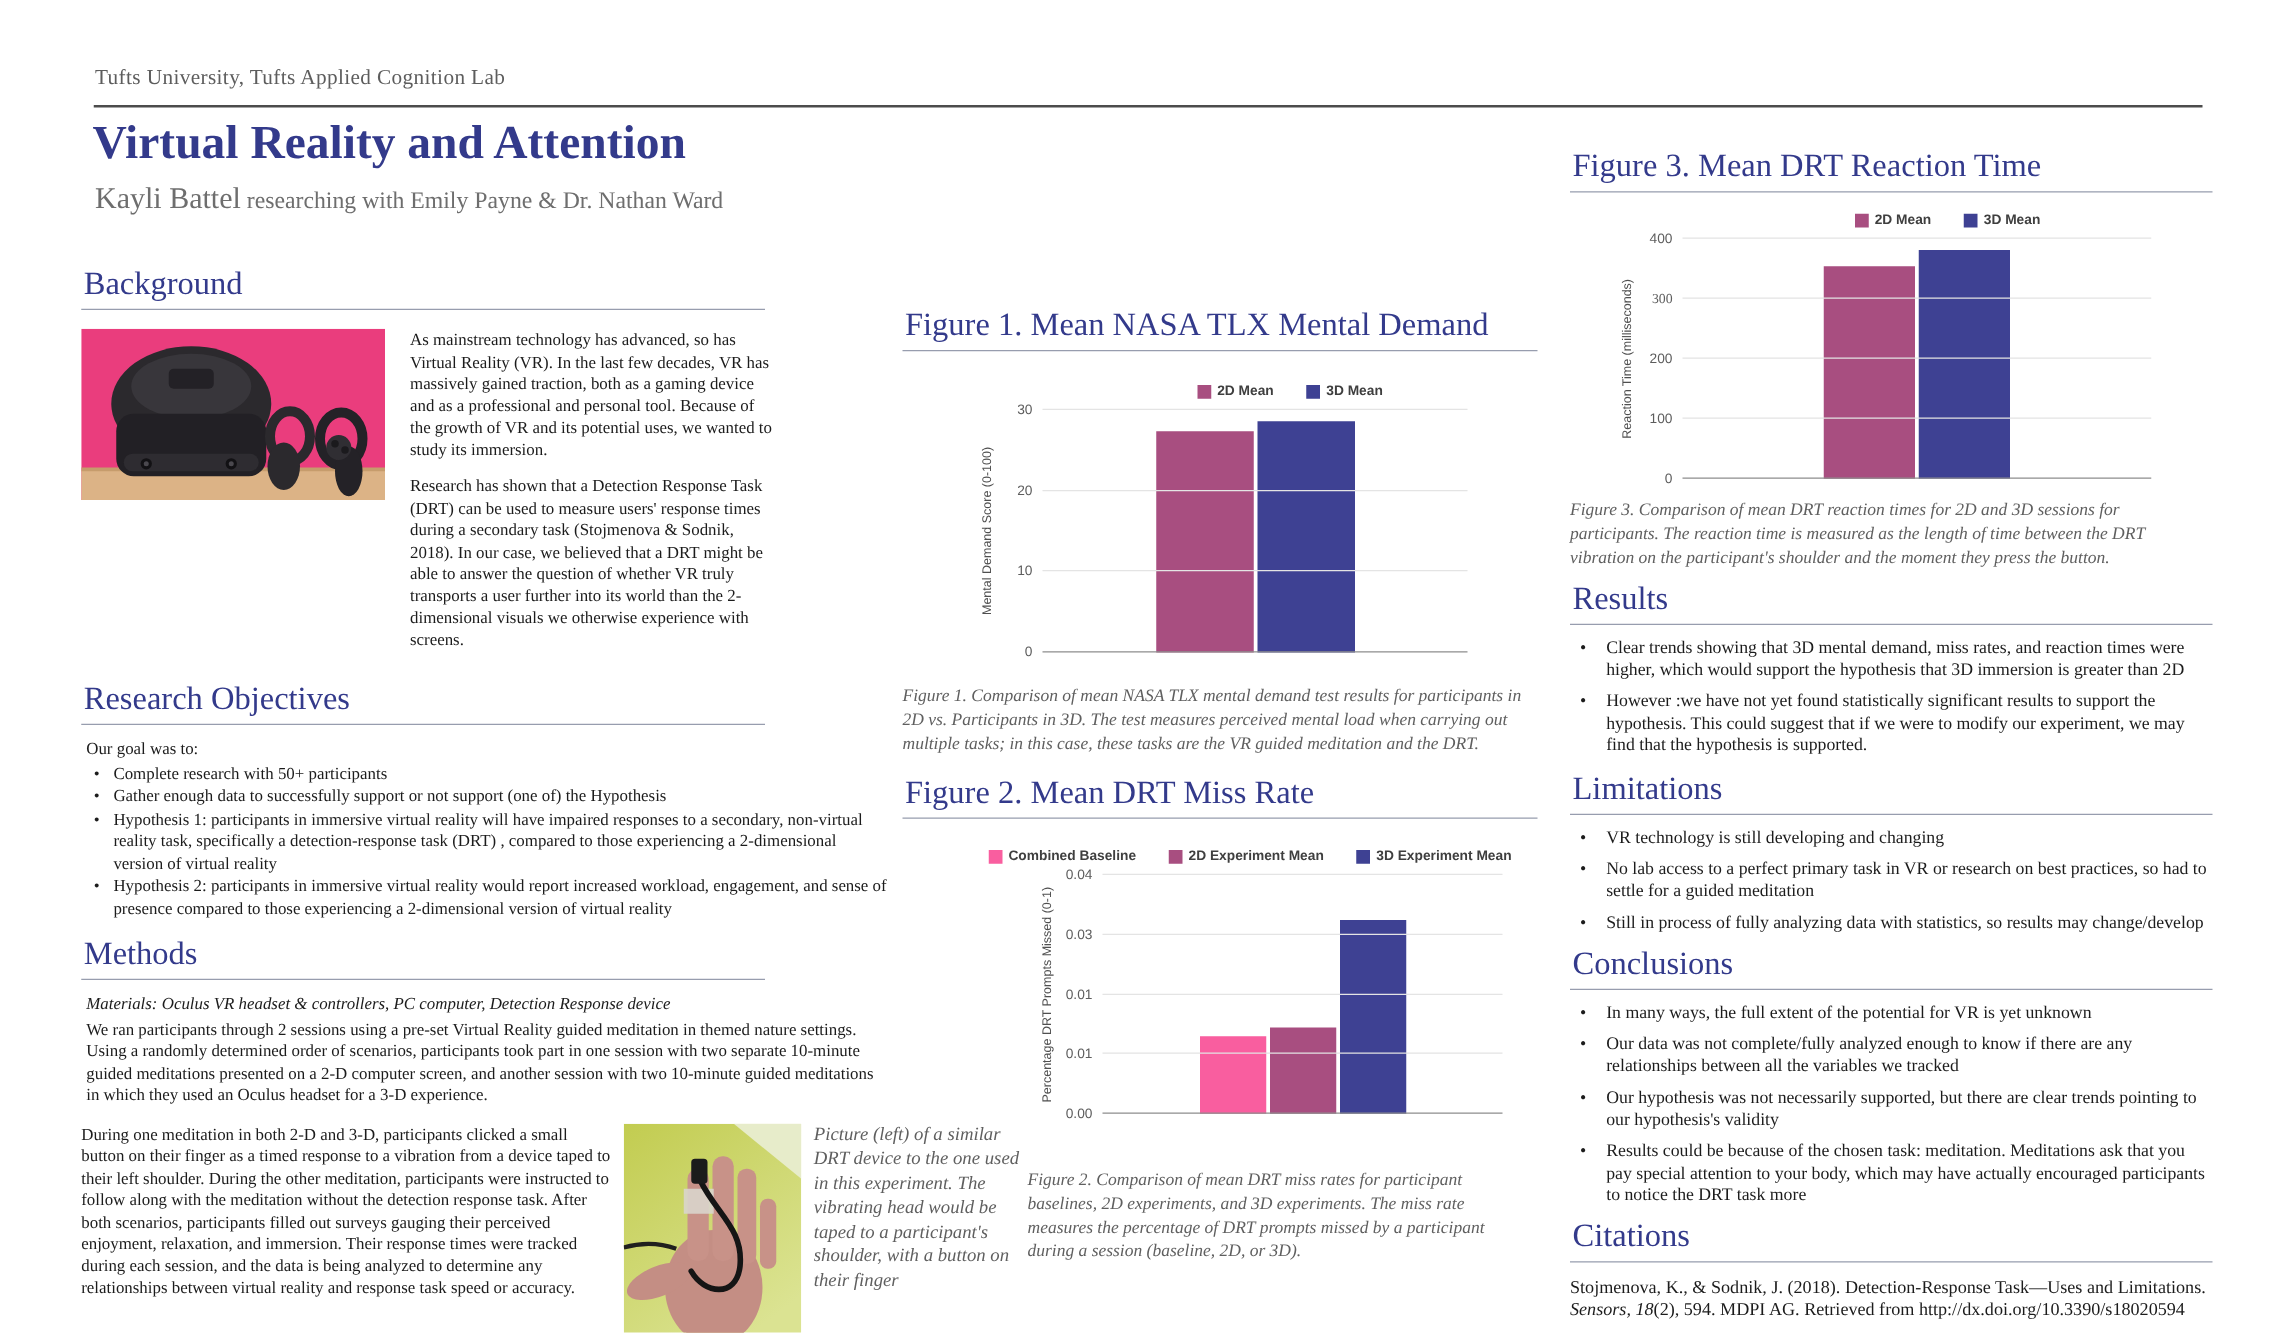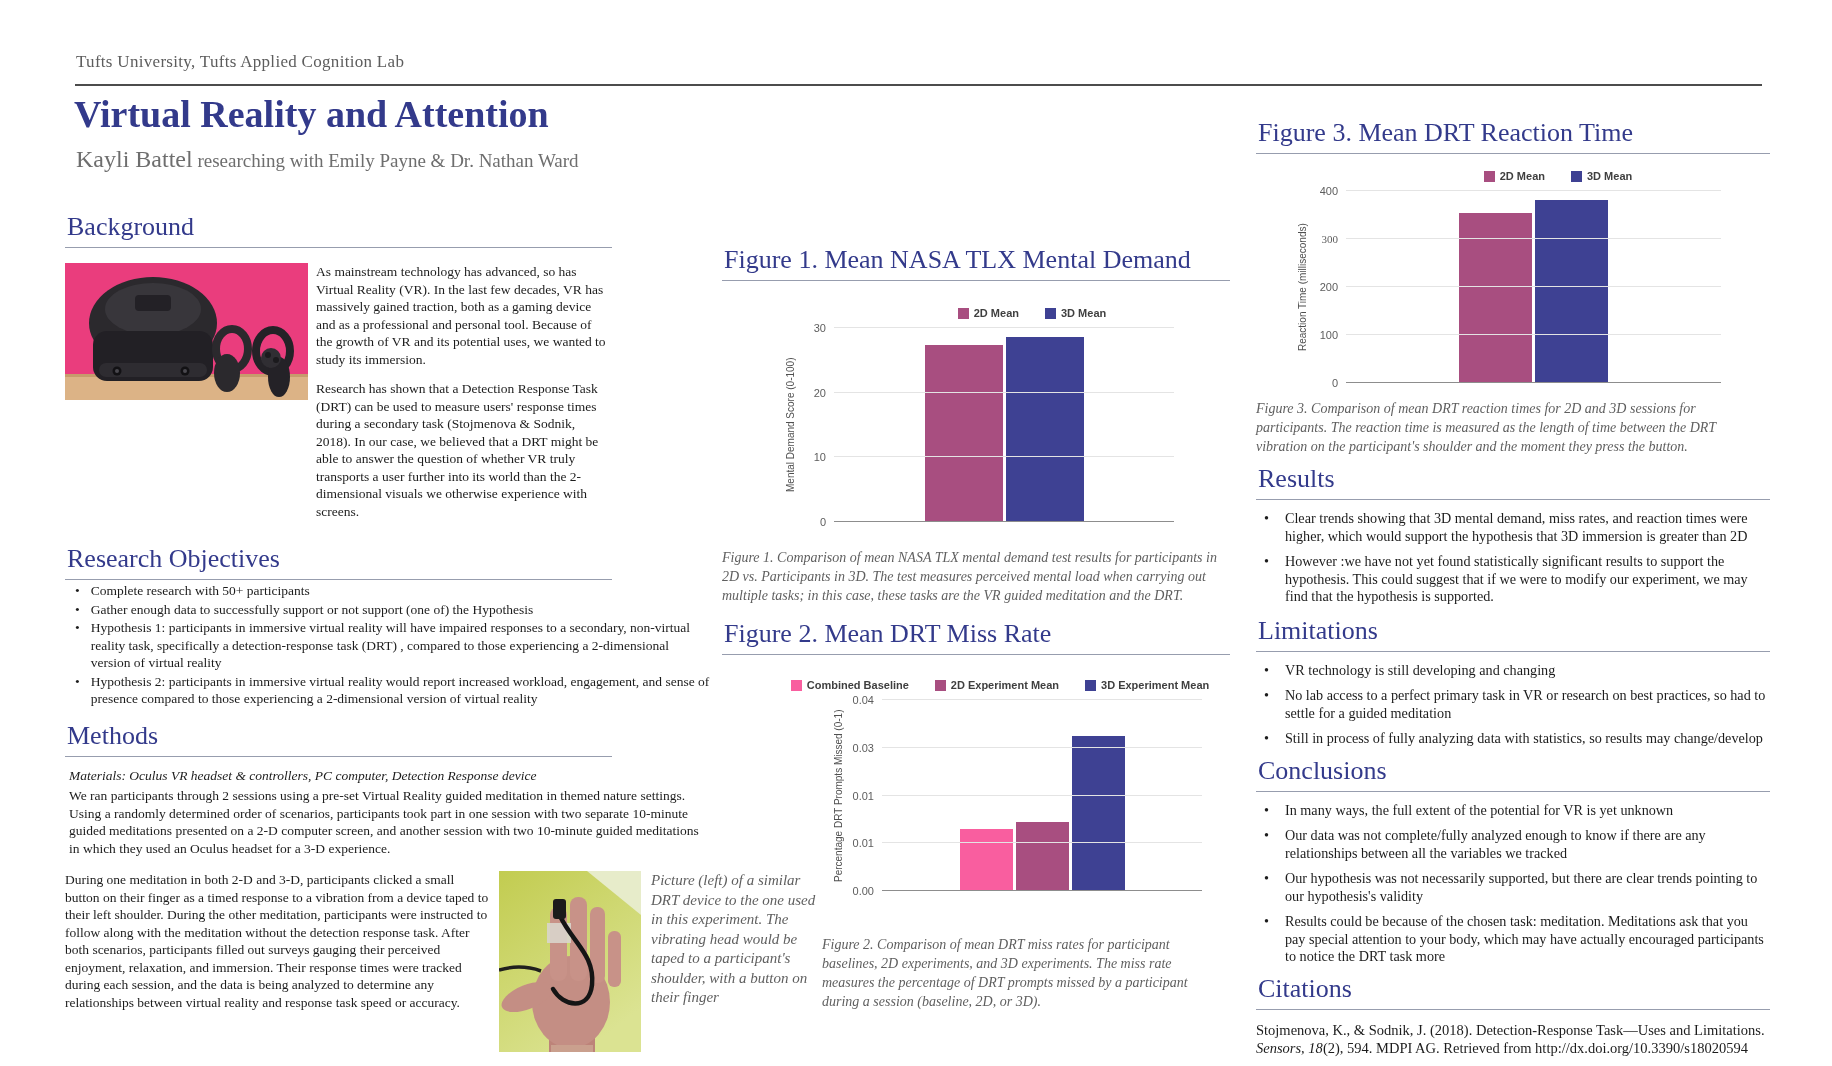--- a/index.html
+++ b/index.html
@@ -15,21 +15,21 @@
   .byline .author{font-size:24px;}
   .byline .rest{font-size:19px;}
   
   .col-left{position:absolute;left:65px;top:212px;width:645px;}
   .col-mid{position:absolute;left:722px;top:245px;width:508px;}
   .col-right{position:absolute;left:1256px;top:118px;width:514px;}
   .sec-h{font-size:26px;color:#333a8b;font-weight:400;margin:0;padding:0 0 5px 2px;
          border-bottom:1px solid #979dae;}
   .col-left .sec-h{width:545px;}
   
-  .bg-row{display:flex;gap:8px;margin-top:15px;}
+  .bg-row{display:flex;gap:20px;margin-top:15px;}
   .vr-photo{width:243px;height:137px;flex:0 0 auto;}
   .bg-text{width:292px;font-size:13.5px;line-height:17.5px;}
   .bg-text p{margin:0 0 12px 0;}
   .body-txt{font-size:13.5px;line-height:17.5px;}
   .intro-line{margin:10px 0 0 4px;}
   .blist{margin:2px 0 0 0;}
   .b-item{display:flex;gap:11px;margin:0 0 1px 10px;}
   .b-item .mk{flex:0 0 auto;}
   .materials{font-style:italic;margin:10px 0 0 4px;}
   .m-para{margin:3px 0 0 4px;width:636px;}
@@ -102,20 +102,21 @@
       <circle cx="203" cy="92" r="3" fill="#1b1a1d"></circle>
         <circle cx="211" cy="97" r="3" fill="#1b1a1d"></circle>
     </svg>
     <div class="bg-text body-txt">
       <p>As mainstream technology has advanced, so has Virtual Reality (VR). In the last few decades, VR has massively gained traction, both as a gaming device and as a professional and personal tool. Because of the growth of VR and its potential uses, we wanted to study its immersion.</p>
       <p>Research has shown that a Detection Response Task (DRT) can be used to measure users' response times during a secondary task (Stojmenova &amp; Sodnik, 2018). In our case, we believed that a DRT might be able to answer the question of whether VR truly transports a user further into its world than the 2-dimensional visuals we otherwise experience with screens.</p>
     </div>
   </div>
 
   <h2 class="sec-h" style="margin-top:12px;">Research Objectives</h2>
+  <div class="body-txt intro-line">Our goal was to:</div>
   <div class="blist body-txt">
     <div class="b-item">
         <span class="mk">•</span>
         <span>Complete research with 50+ participants</span>
       </div>
     <div class="b-item">
         <span class="mk">•</span>
         <span>Gather enough data to successfully support or not support (one of) the Hypothesis</span>
       </div>
     <div class="b-item">

